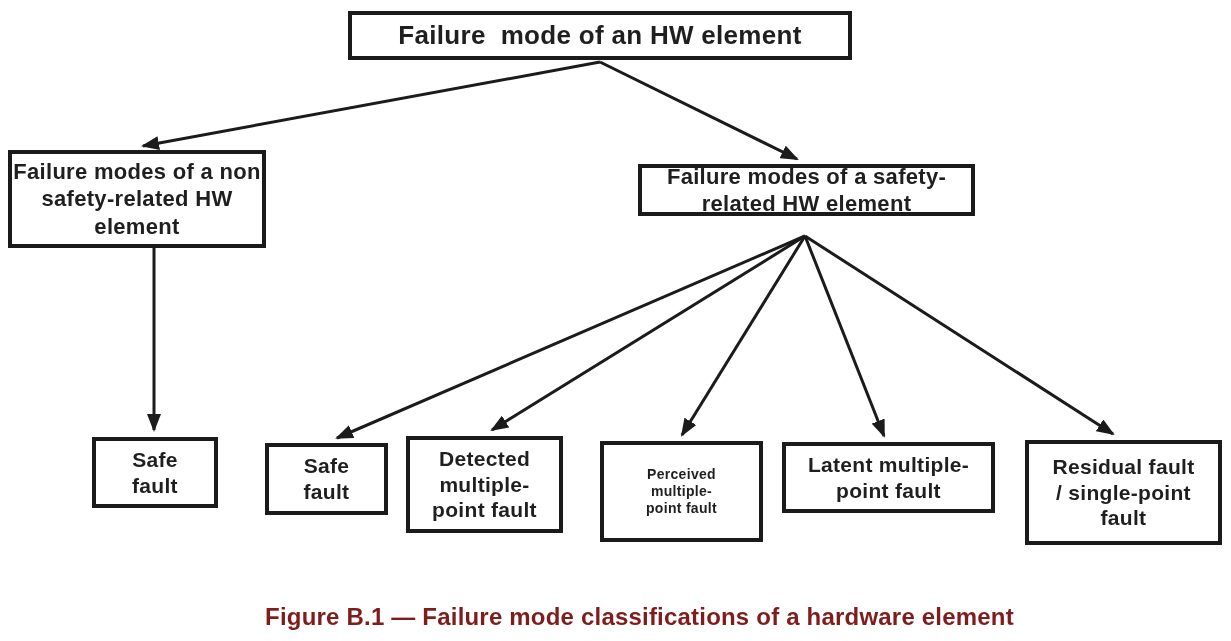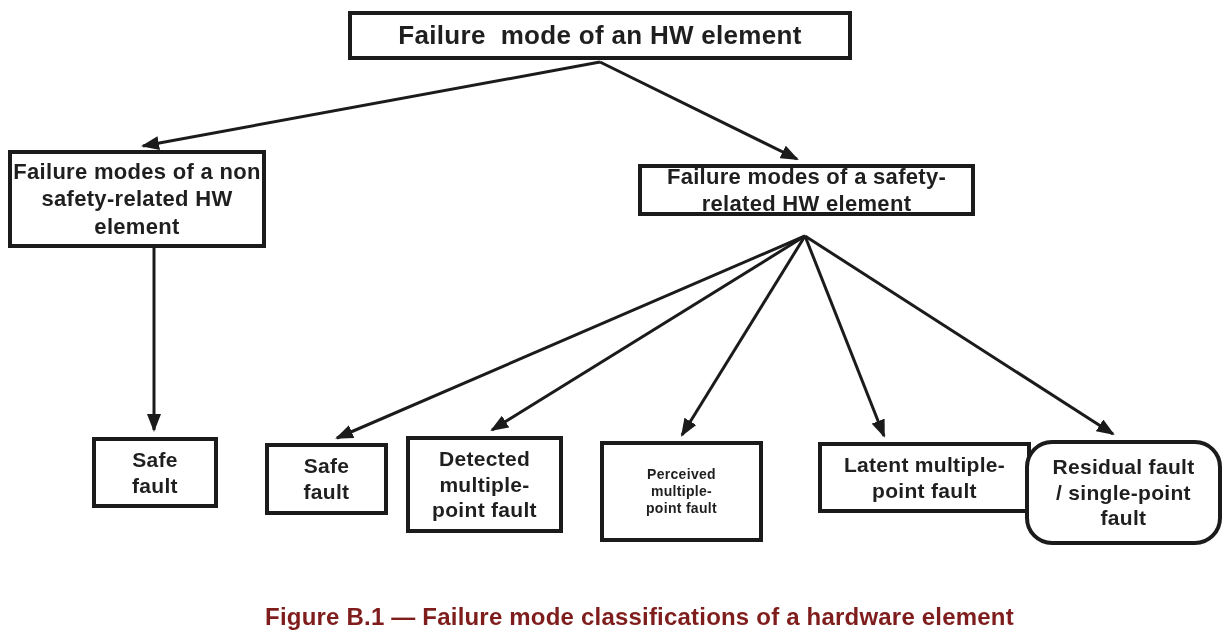--- a/index.html
+++ b/index.html
@@ -99,23 +99,23 @@
 fault</div>
 
   <div class="node" style="left:406px; top:436px; width:157px; height:97px; font-size:21px;text-align:center;">Detected
 multiple-
 point fault</div>
 
   <div class="node" style="left:600px; top:441px; width:163px; height:101px; font-size:14px;">Perceived
 multiple-
 point fault</div>
 
-  <div class="node" style="left:782px; top:442px; width:213px; height:71px; font-size:21px;margin-left:36px;">Latent multiple-
+  <div class="node" style="left:782px; top:442px; width:213px; height:71px; font-size:21px;">Latent multiple-
 point fault</div>
 
-  <div class="node" style="left:1025px; top:440px; width:197px; height:105px; font-size:21px;border-radius:27px;">Residual fault
+  <div class="node" style="left:1025px; top:440px; width:197px; height:105px; font-size:21px;">Residual fault
 / single-point
 fault</div>
 
 
   <div class="caption">Figure B.1 — Failure mode classifications of a hardware element</div>
 
 </div>
 
 </body></html>

